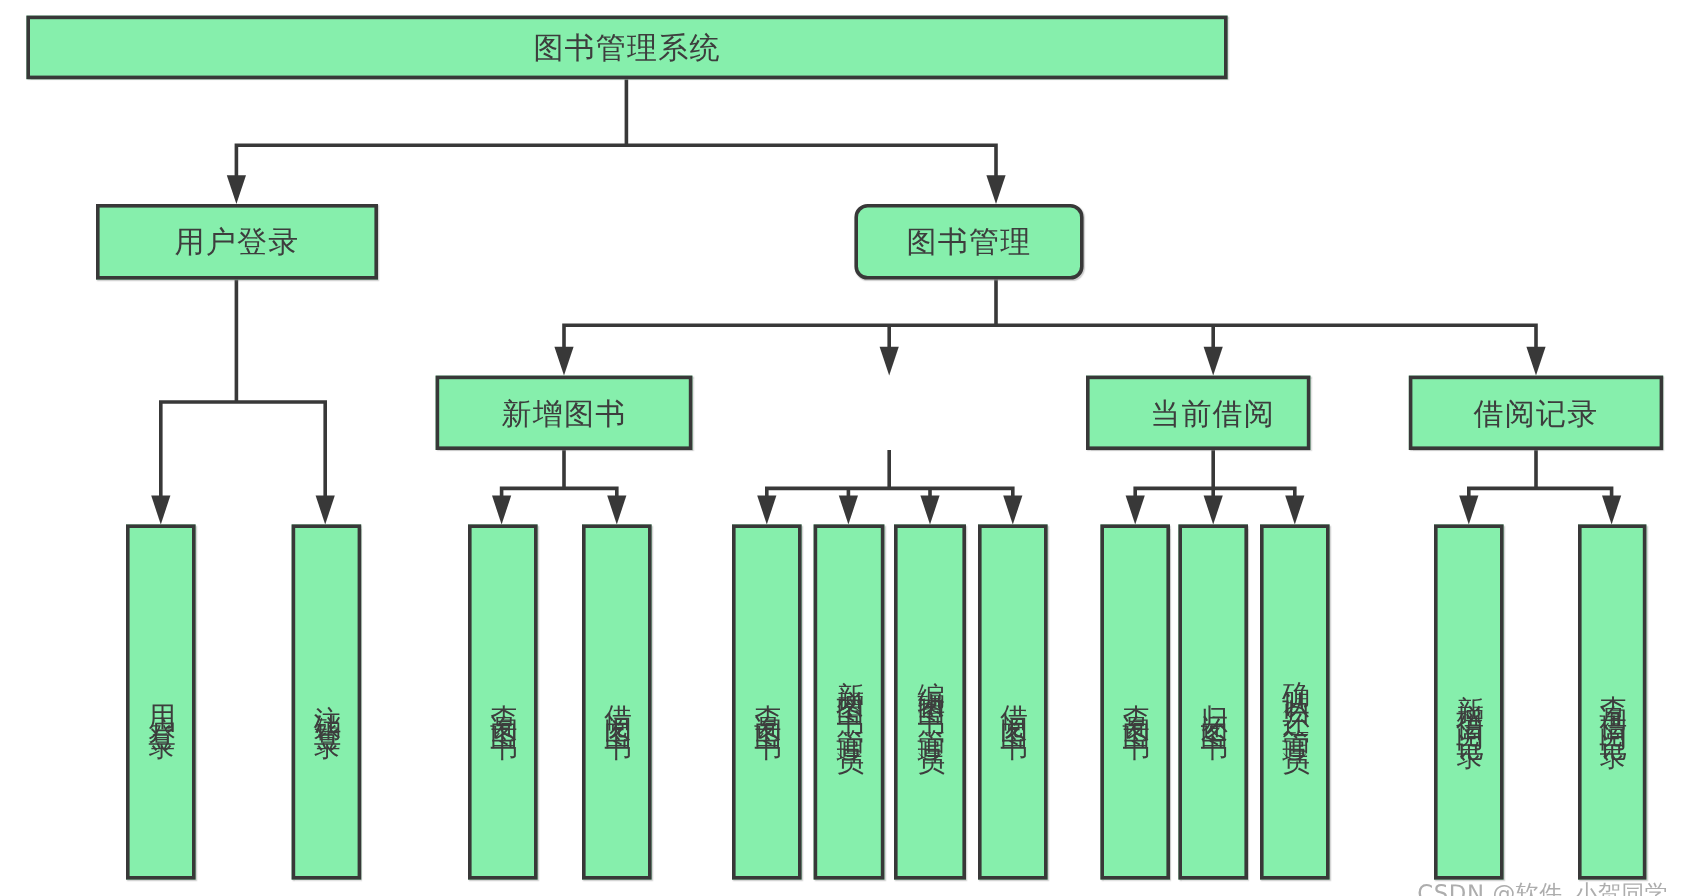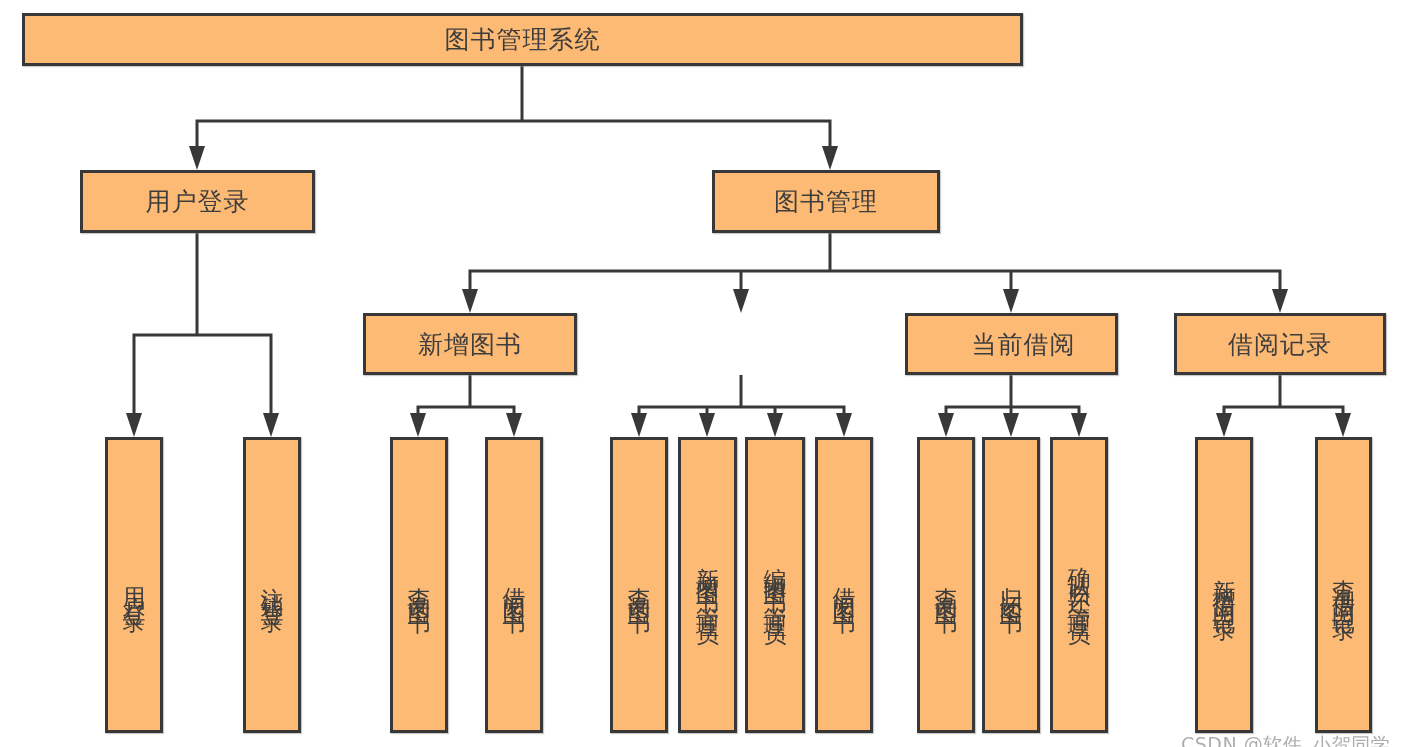--- a/index.html
+++ b/index.html
@@ -7,21 +7,21 @@
   body {
     position: relative;
     background: #ffffff;
     font-family: "DejaVu Sans", "Liberation Sans", sans-serif;
     overflow: hidden;
   }
   .canvas { position: absolute; left: 0; top: 0; width: 1405px; height: 747px; }
   svg.connectors { position: absolute; left: 0; top: 0; z-index: 0; }
   .box {
     position: absolute;
-    background: #fdba74;
+    background: #86efac;
     border: 3px solid #383838;
     color: #3d3d3d;
     display: flex;
     align-items: center;
     justify-content: center;
     z-index: 1;
     box-shadow: 1px 1px 1px rgba(140,140,140,0.45);
   }
   .h-box { font-size: 25px; letter-spacing: 1px; white-space: nowrap; }
   .leaf {
@@ -89,28 +89,28 @@
     </g>
   </svg>
 
   <div class="box h-box" style="left:22px; top:13px; width:1001px; height:53px;">
     <span>图书管理系统</span>
   </div>
 
   <div class="box h-box" style="left:80px; top:170px; width:235px; height:63px;">
     <span>用户登录</span>
   </div>
-  <div class="box h-box" style="left:712px; top:170px; width:228px; height:63px;">
+  <div class="box h-box" style="left:712px; top:170px; width:191px; height:63px;border-radius:11px;">
     <span>图书管理</span>
   </div>
 
   <div class="box h-box" style="left:363px; top:313px; width:214px; height:62px;">
     <span>新增图书</span>
   </div>
-  <div class="box h-box" style="left:905px; top:313px; width:213px; height:62px;padding-left:24px;">
+  <div class="box h-box" style="left:905px; top:313px; width:187px; height:62px;padding-left:24px;">
     <span>当前借阅</span>
   </div>
   <div class="box h-box" style="left:1174px; top:313px; width:212px; height:62px;">
     <span>借阅记录</span>
   </div>
 
   <div class="box leaf" style="left:105px; top:437px; width:58px; height:296px;">用户登录</div>
   <div class="box leaf" style="left:243px; top:437px; width:58px; height:296px;">注销登录</div>
   <div class="box leaf" style="left:390px; top:437px; width:58px; height:296px;">查询图书</div>
   <div class="box leaf" style="left:485px; top:437px; width:58px; height:296px;">借阅图书</div>

